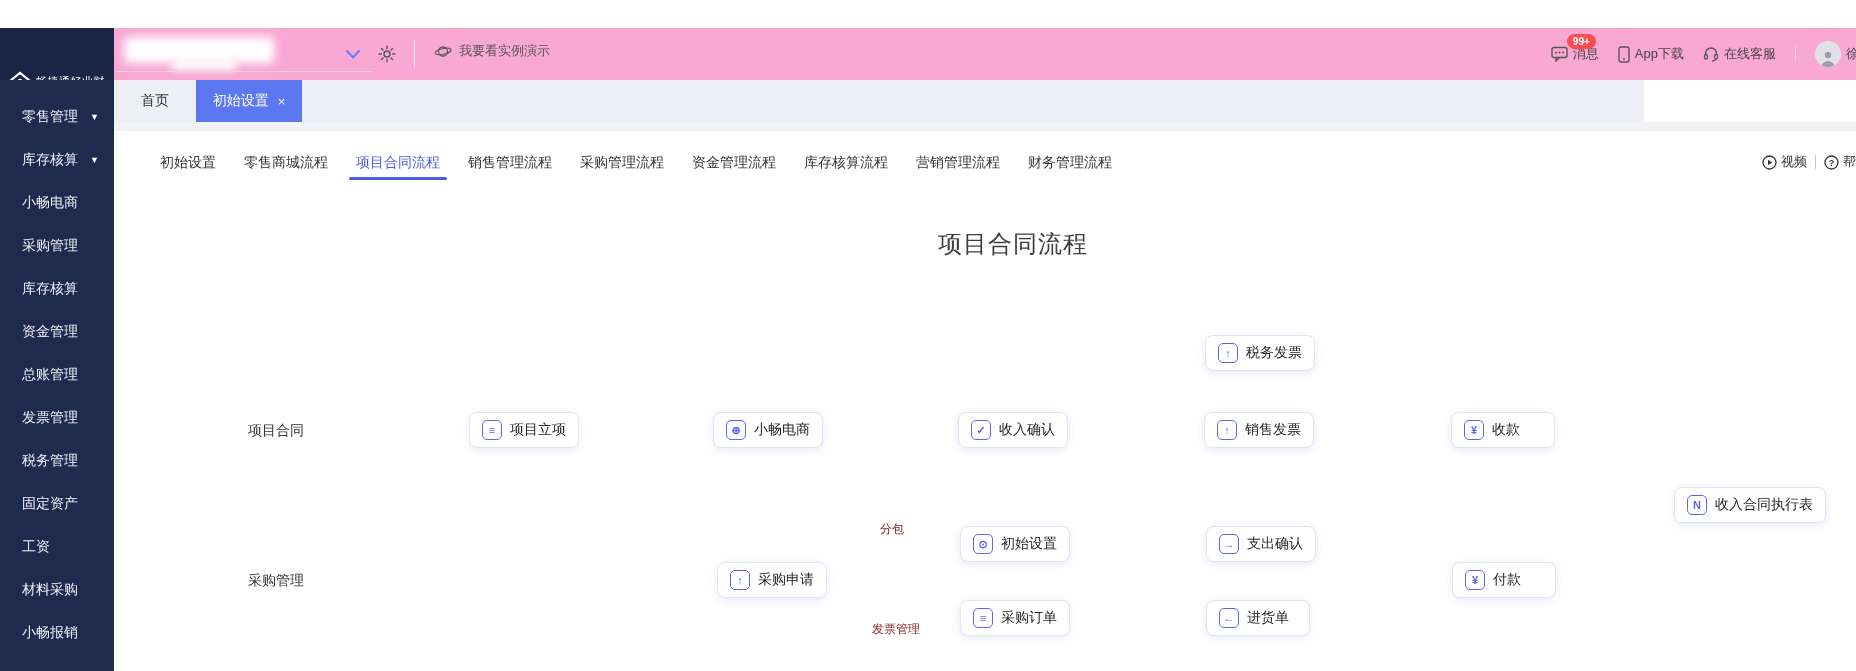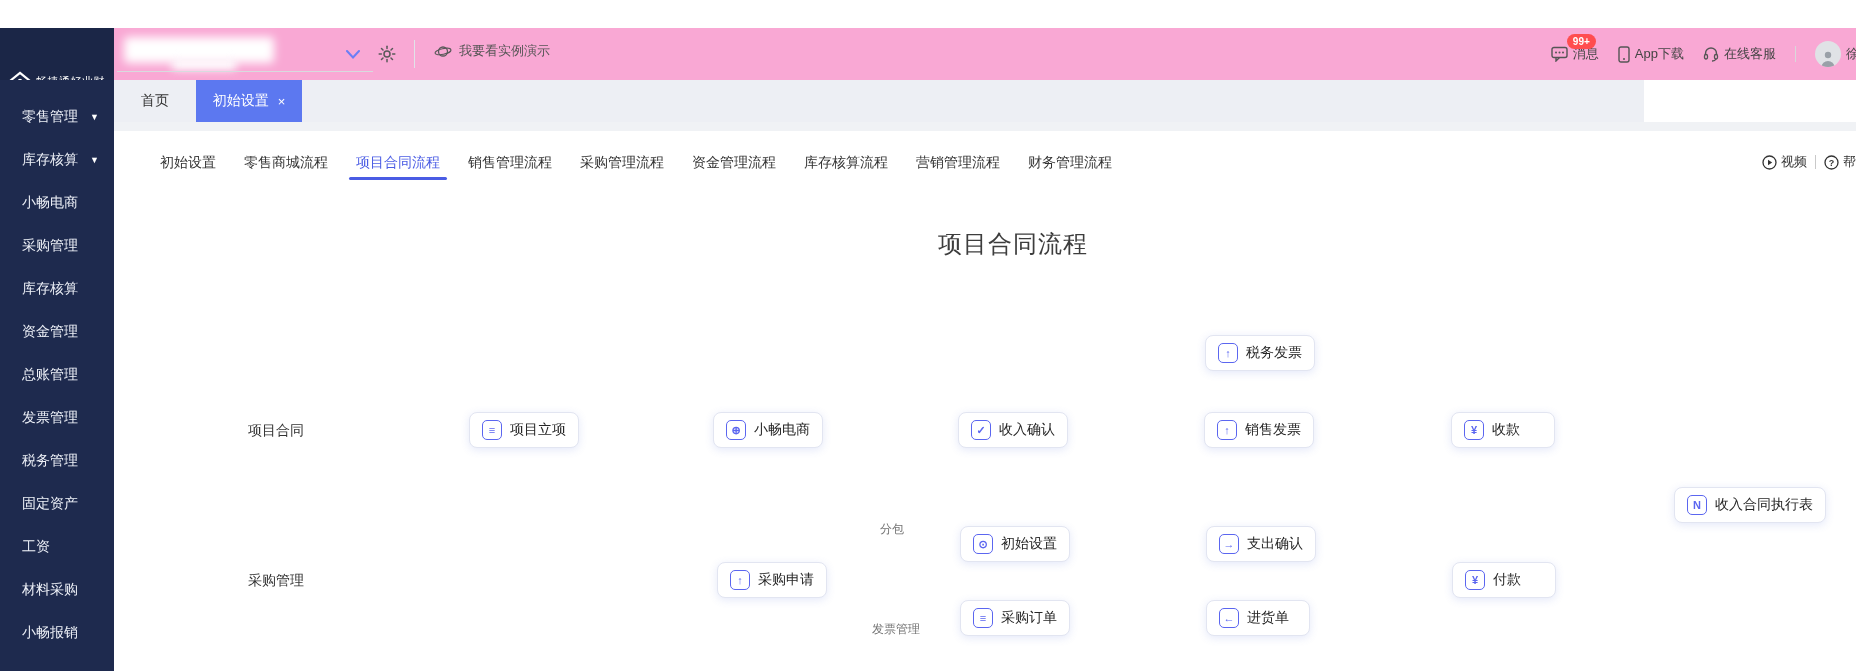--- a/index.html
+++ b/index.html
@@ -69,21 +69,21 @@
                           height:3px; background:#4a5ce4; border-radius:2px; }
   .viewhelp { position:absolute; left:1648px; top:22px; display:flex; align-items:center;
               gap:8px; font-size:13px; color:#333; white-space:nowrap; }
   .vh-item { display:flex; align-items:center; gap:4px; cursor:pointer; }
   .vh-div { height:14px; border-left:1px solid #c9c9c9; }
 
   
   .flow-title { position:absolute; left:938px; top:228px; font-size:24px; color:#3d3d3d;
                 letter-spacing:1px; z-index:2; }
   .rowlabel { position:absolute; font-size:14px; color:#333; z-index:2; white-space:nowrap; }
-  .branchlabel { position:absolute; font-size:12px; color:#737373; z-index:2; white-space:nowrap; }
+  .branchlabel { position:absolute; font-size:12px; color:#7f1d1d; z-index:2; white-space:nowrap; }
   .node { position:absolute; height:36px; min-width:104px; background:#fff;
           border:1px solid #e2e5f1; border-radius:8px; display:inline-flex; align-items:center;
           gap:8px; padding:0 12px; font-size:14px; color:#262626; z-index:2; cursor:pointer;
           box-shadow:0 2px 8px rgba(90,110,220,0.16); white-space:nowrap; }
   .nicon { width:20px; height:20px; border:1.6px solid #5b66f0; border-radius:5px;
            color:#5b66f0; font-size:11px; font-weight:700; display:flex; align-items:center;
            justify-content:center; flex:none; line-height:1; }
   .connectors { position:absolute; left:0; top:0; width:1856px; height:671px;
                 pointer-events:none; z-index:1; }
   svg.lineart { display:block; }

